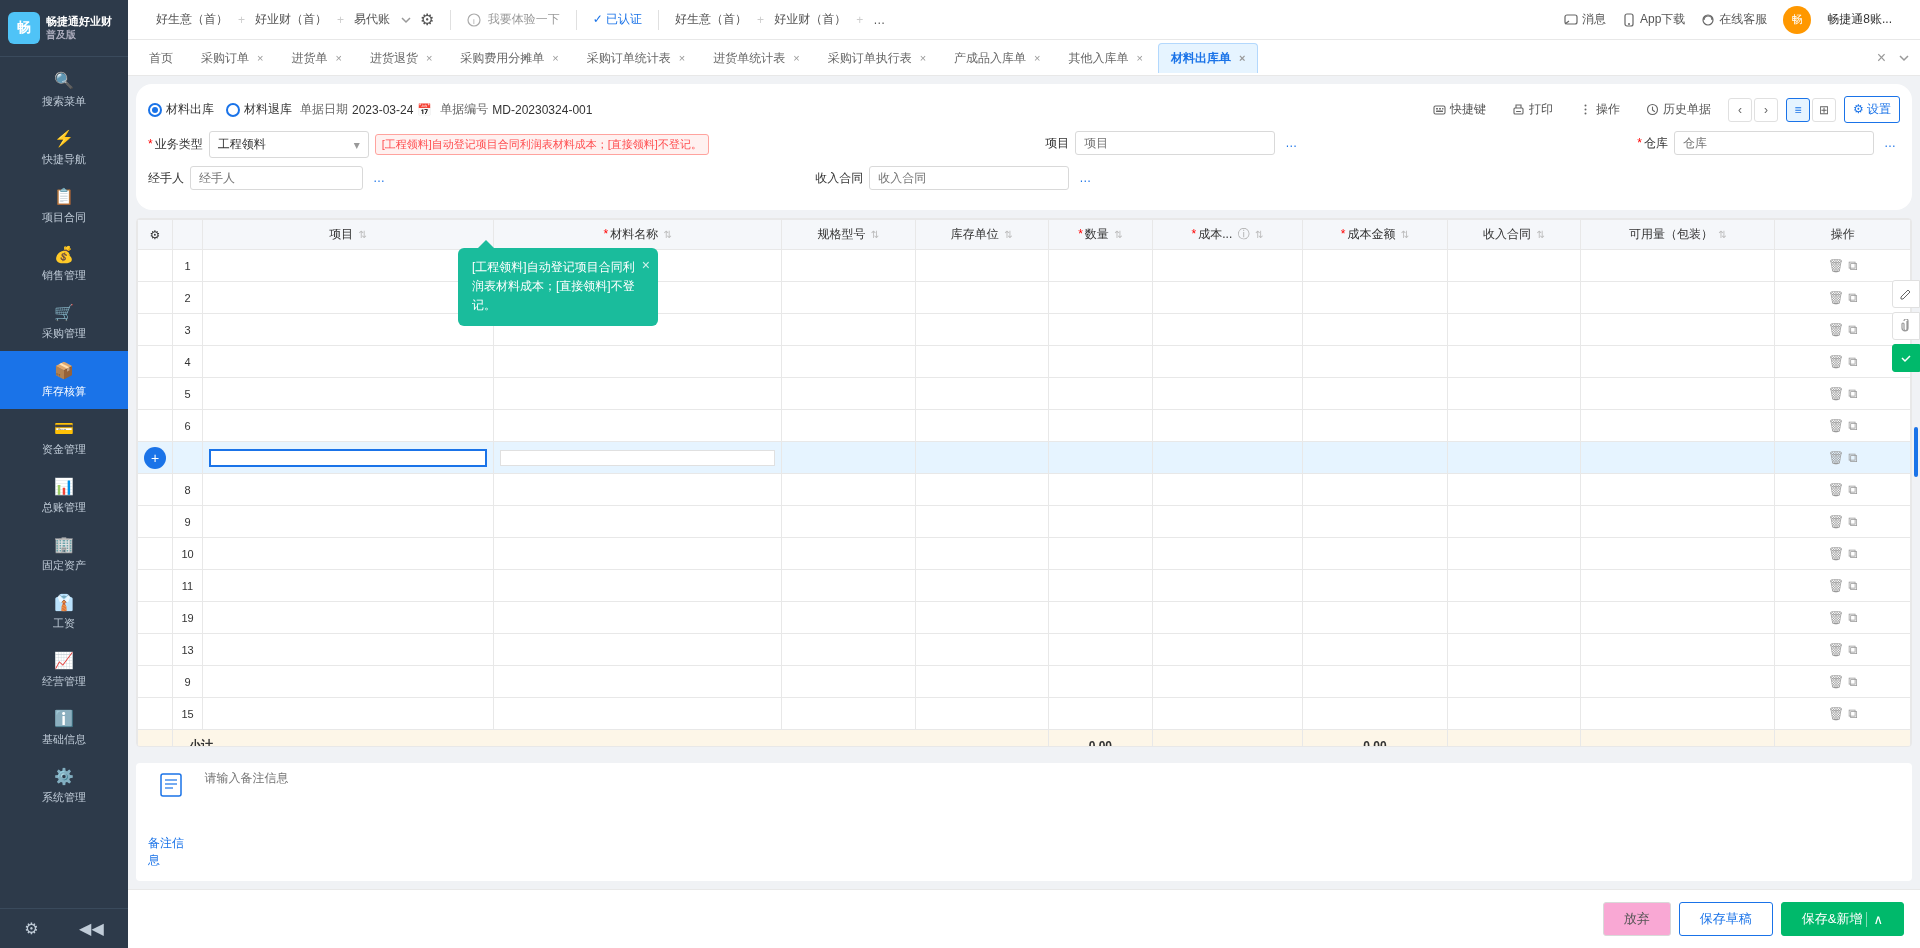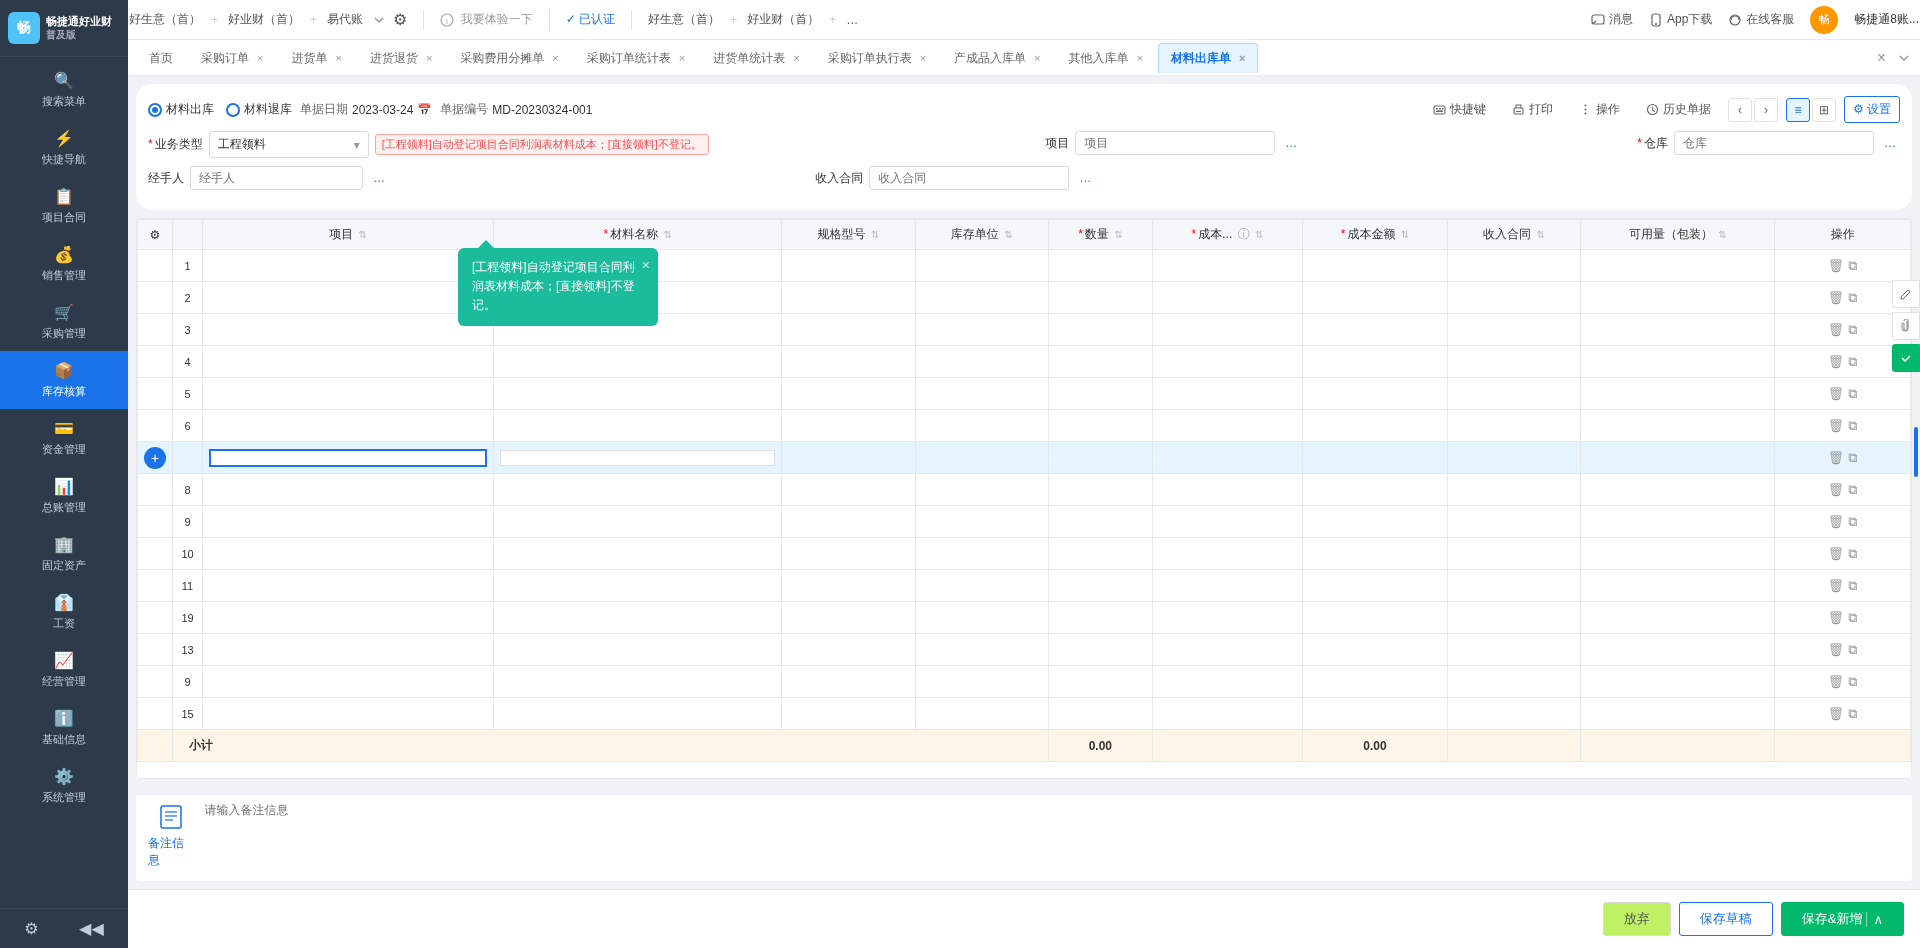--- a/index.html
+++ b/index.html
@@ -16,21 +16,21 @@
     .sidebar-item { display: flex; flex-direction: column; align-items: center; padding: 10px 4px; cursor: pointer; color: #c0ccd8; font-size: 11px; gap: 4px; }
     .sidebar-item.active { background: #1a73e8; color: #fff; }
     .sidebar-item .icon { font-size: 16px; }
     .sidebar-bottom { padding: 10px 4px; border-top: 1px solid #3a4a5c; display: flex; justify-content: space-around; }
     .sidebar-bottom-btn { color: #c0ccd8; cursor: pointer; font-size: 16px; }
 
     
     .main { flex: 1; display: flex; flex-direction: column; overflow: hidden; background: #f0f2f5; }
 
     
-    .top-header { height: 40px; background: #fff; display: flex; align-items: center; padding: 0 1px; border-bottom: 1px solid #e8e8e8; gap: 8px; }
+    .top-header { height: 40px; background: #fff; display: flex; align-items: center; padding: 0 28px; border-bottom: 1px solid #e8e8e8; gap: 8px; }
     .top-nav-item { font-size: 12px; color: #555; cursor: pointer; white-space: nowrap; }
     .top-nav-sep { color: #ccc; margin: 0 2px; }
     .top-header-right { margin-left: auto; display: flex; align-items: center; gap: 16px; font-size: 12px; color: #555; }
     .top-header-right .msg-item { display: flex; align-items: center; gap: 4px; cursor: pointer; }
     .user-avatar { width: 28px; height: 28px; background: #ff9800; border-radius: 50%; display: flex; align-items: center; justify-content: center; color: #fff; font-size: 11px; }
 
     
     .tab-bar { height: 36px; background: #fff; display: flex; align-items: center; padding: 0 8px; border-bottom: 1px solid #e8e8e8; overflow-x: auto; gap: 2px; }
     .tab-bar::-webkit-scrollbar { height: 3px; }
     .tab-item { display: flex; align-items: center; padding: 6px 12px; border-radius: 4px 4px 0 0; cursor: pointer; white-space: nowrap; font-size: 12px; color: #666; gap: 4px; border: 1px solid transparent; border-bottom: none; }
@@ -83,26 +83,26 @@
     .action-cell { display: flex; align-items: center; justify-content: center; gap: 4px; }
     .action-icon { cursor: pointer; color: #999; font-size: 13px; }
     .subtotal-row td { background: #fdf6e8; font-weight: 500; }
     .add-row-btn { display: flex; align-items: center; justify-content: center; width: 22px; height: 22px; background: #1a73e8; color: #fff; border-radius: 50%; cursor: pointer; font-size: 14px; margin: 0 auto; }
     .col-required::before { content: '*'; color: red; margin-right: 2px; }
     .info-icon { color: #aaa; cursor: pointer; margin-left: 2px; }
     .sort-icon { color: #bbb; cursor: pointer; margin-left: 2px; font-size: 10px; }
 
     
     .notes-section { background: #fff; border-radius: 4px; padding: 8px 12px; margin-top: 8px; display: flex; align-items: flex-start; gap: 10px; }
-    .notes-label { color: #1a73e8; font-size: 12px; font-weight: 500; margin-bottom: 4px; }
+    .notes-label { color: #1a73e8; font-size: 12px; font-weight: 500; margin-bottom: 4px; margin-top: 32px; }
     .notes-input { border: none; outline: none; font-size: 12px; color: #999; width: 100%; }
 
     
     .action-bar { background: #fff; border-top: 1px solid #e8e8e8; padding: 12px 16px; display: flex; justify-content: flex-end; gap: 8px; }
-    .btn-discard { padding: 7px 20px; border: 1px solid #d9d9d9; border-radius: 3px; cursor: pointer; background: #bef264; font-size: 13px; color: #555; }
+    .btn-discard { padding: 7px 20px; border: 1px solid #d9d9d9; border-radius: 3px; cursor: pointer; background: #f9a8d4; font-size: 13px; color: #555; }
     .btn-draft { padding: 7px 20px; border: 1px solid #1a73e8; border-radius: 3px; cursor: pointer; background: #fff; font-size: 13px; color: #1a73e8; }
     .btn-save { padding: 7px 20px; border: 1px solid #00b96b; border-radius: 3px; cursor: pointer; background: #00b96b; font-size: 13px; color: #fff; display: flex; align-items: center; gap: 4px; }
     .btn-save-arrow { border-left: 1px solid rgba(255,255,255,0.5); padding-left: 6px; }
     .right-tool-btn { width: 28px; height: 28px; background: #fff; border: 1px solid #e0e0e0; border-radius: 3px 0 0 3px; display: flex; align-items: center; justify-content: center; cursor: pointer; color: #666; font-size: 14px; }
 
     
     .active-input { border: 2px solid #1a73e8 !important; outline: none; }
 
     .form-warning { font-size: 11px; color: #ff4d4f; background: #fff1f0; border: 1px solid #ffa39e; border-radius: 3px; padding: 2px 6px; }
   </style>

